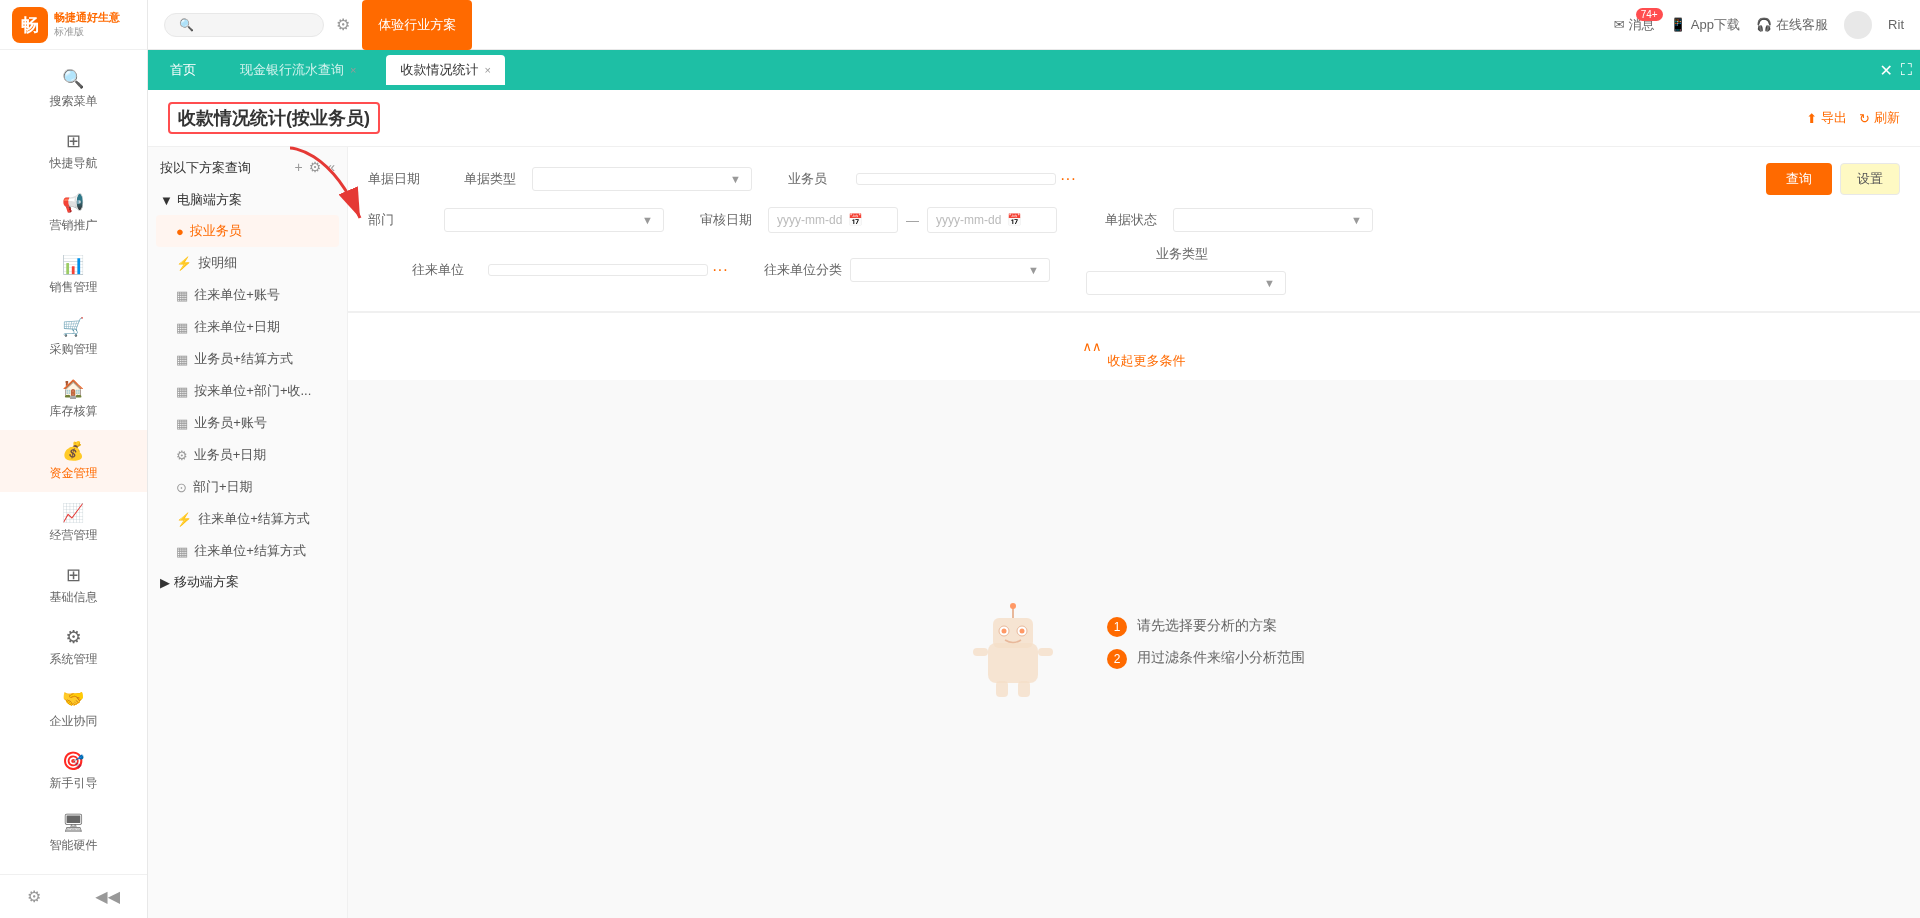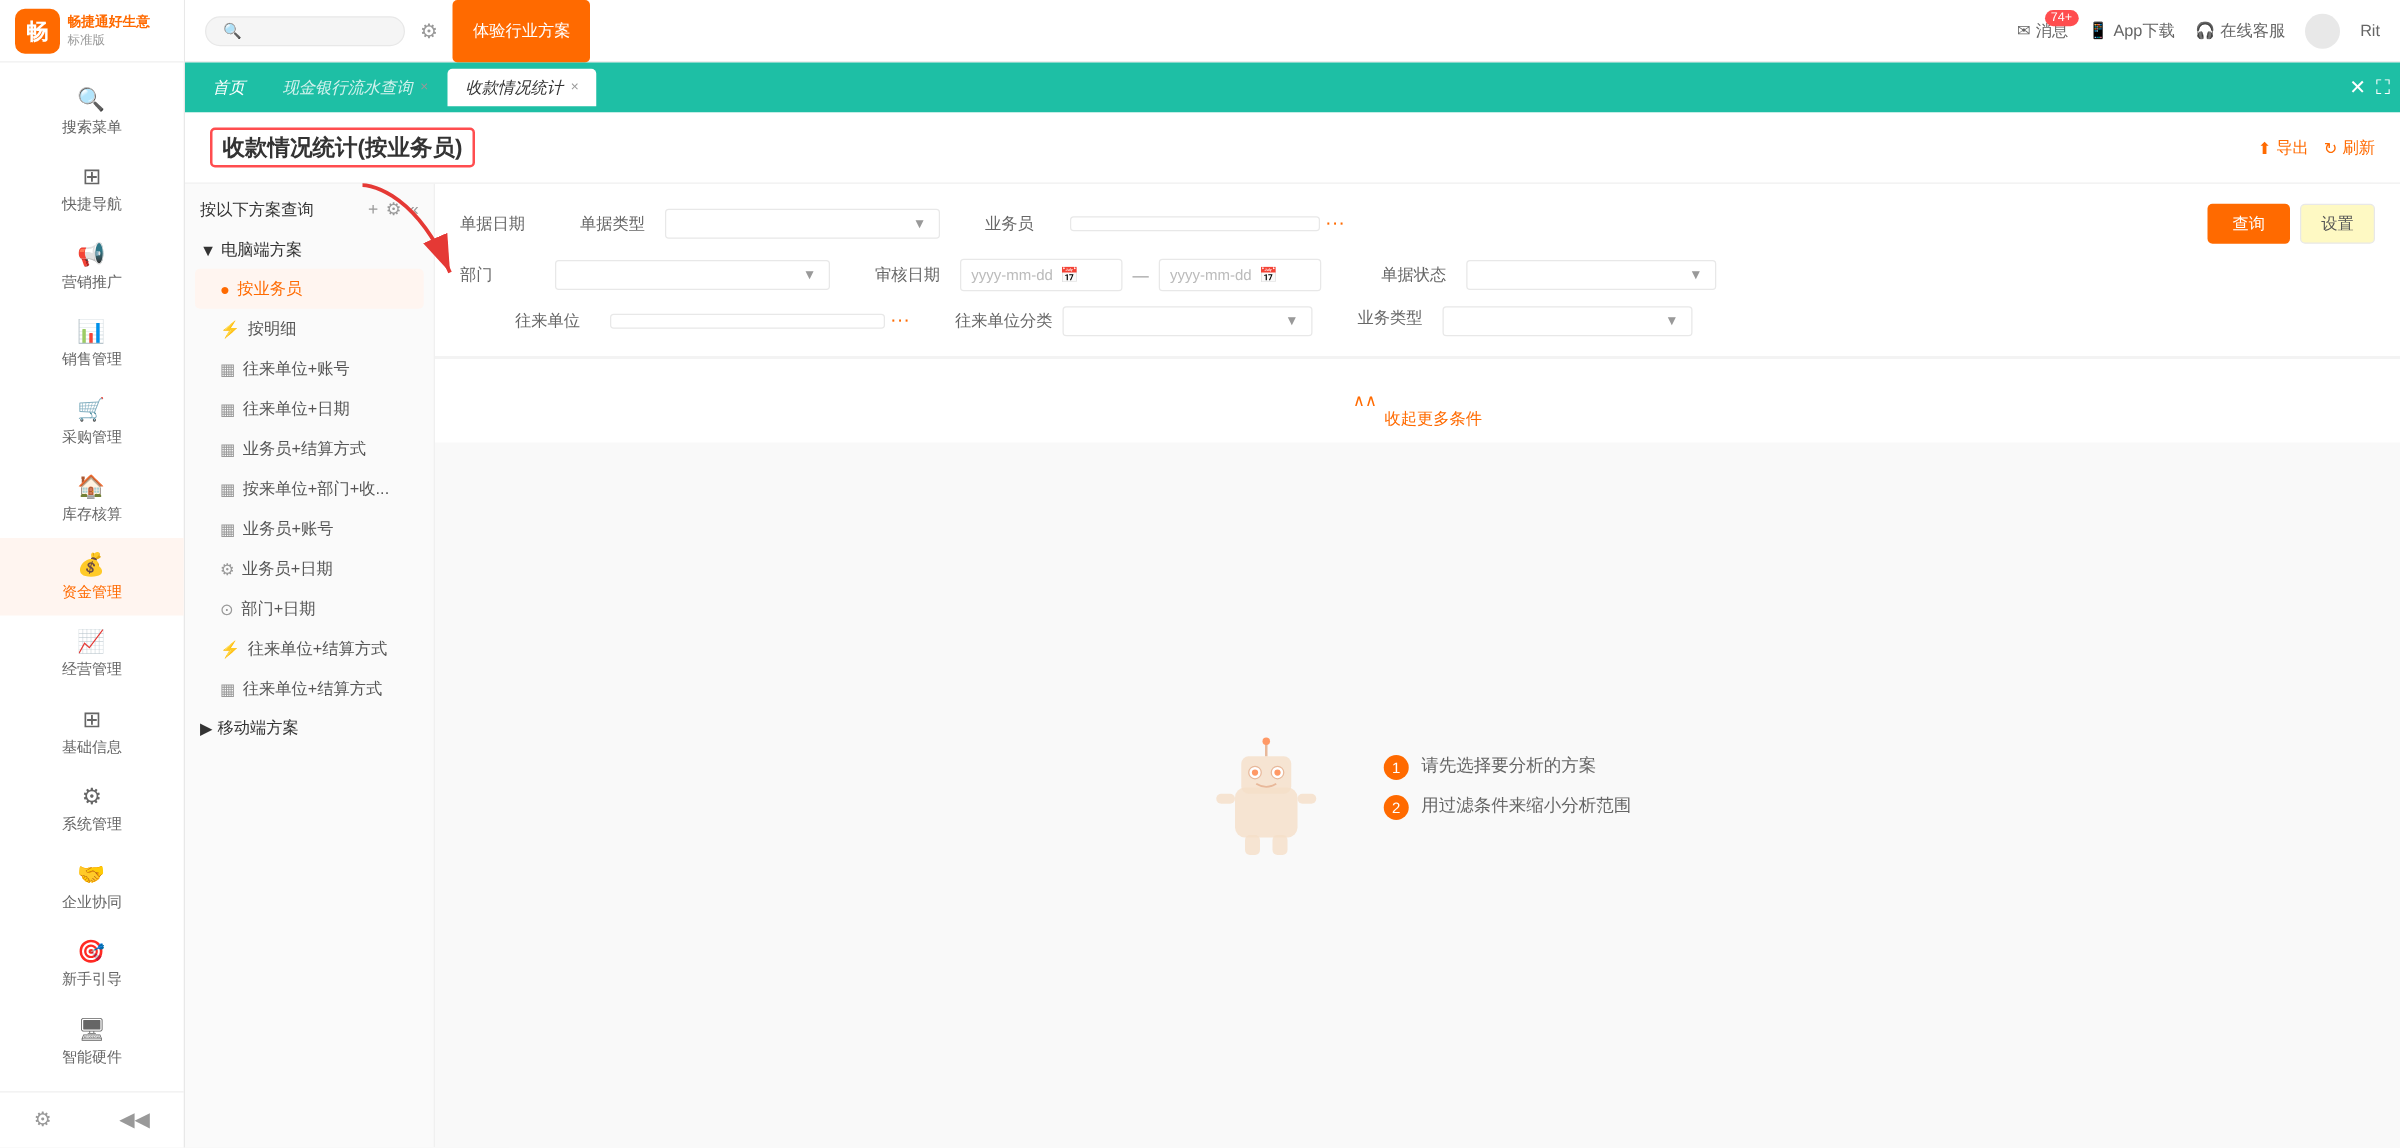--- a/index.html
+++ b/index.html
@@ -26,21 +26,21 @@
     .topbar-search { background: #f5f5f5; border: 1px solid #e8e8e8; border-radius: 16px; padding: 4px 14px; font-size: 12px; color: #999; width: 160px; display: flex; align-items: center; gap: 6px; }
     .topbar-gear { color: #999; font-size: 16px; cursor: pointer; }
     .trial-btn { background: #ff6a00; color: #fff; border: none; border-radius: 4px; padding: 16px 16px; font-size: 13px; cursor: pointer; }
     .topbar-right { display: flex; align-items: center; gap: 16px; color: #666; font-size: 13px; }
     .msg-btn { display: flex; align-items: center; gap: 4px; position: relative; cursor: pointer; }
     .badge { background: #ff4d4f; color: #fff; border-radius: 10px; font-size: 10px; padding: 1px 5px; position: absolute; top: -8px; right: -8px; }
     .user-avatar { width: 28px; height: 28px; background: #e8e8e8; border-radius: 50%; }
 
     
     .tabbar { height: 40px; background: #1ebfa5; display: flex; align-items: center; padding: 0 8px; flex-shrink: 0; justify-content: space-between; }
-    .tabs { display: flex; align-items: center; gap: 2px; font-style: italic; }
+    .tabs { display: flex; align-items: center; gap: 16px; }
     .tab { padding: 6px 14px; border-radius: 4px 4px 0 0; font-size: 13px; cursor: pointer; display: flex; align-items: center; gap: 6px; color: rgba(255,255,255,0.8); }
     .tab.home { color: #fff; }
     .tab.active { background: #fff; color: #333; border-radius: 4px 4px 0 0; }
     .tab-close { font-size: 11px; color: #999; cursor: pointer; }
     .tabbar-right { display: flex; align-items: center; gap: 8px; color: #fff; }
 
     
     .page { flex: 1; background: #fff; display: flex; flex-direction: column; overflow: hidden; }
 
     
@@ -370,21 +370,21 @@
               <div class="filter-select" style="min-width:220px;"></div>
               <span class="more-dots">···</span>
             </div>
             <div style="margin-left:20px; display:flex; align-items:center; gap:8px;">
               <span class="filter-label">往来单位分类</span>
               <div class="filter-select" style="min-width:200px;">
                 <span></span>
                 <span class="select-arrow">▼</span>
               </div>
             </div>
-            <div style="margin-left:20px; display:flex; gap:8px;">
+            <div style="margin-left:20px; display:flex; align-items:center; gap:8px;flex-direction:column;">
               <span class="filter-label">业务类型</span>
               <div class="filter-select" style="min-width:200px;">
                 <span></span>
                 <span class="select-arrow">▼</span>
               </div>
             </div>
           </div>
         </div>
 
         <div class="collapse-bar">

